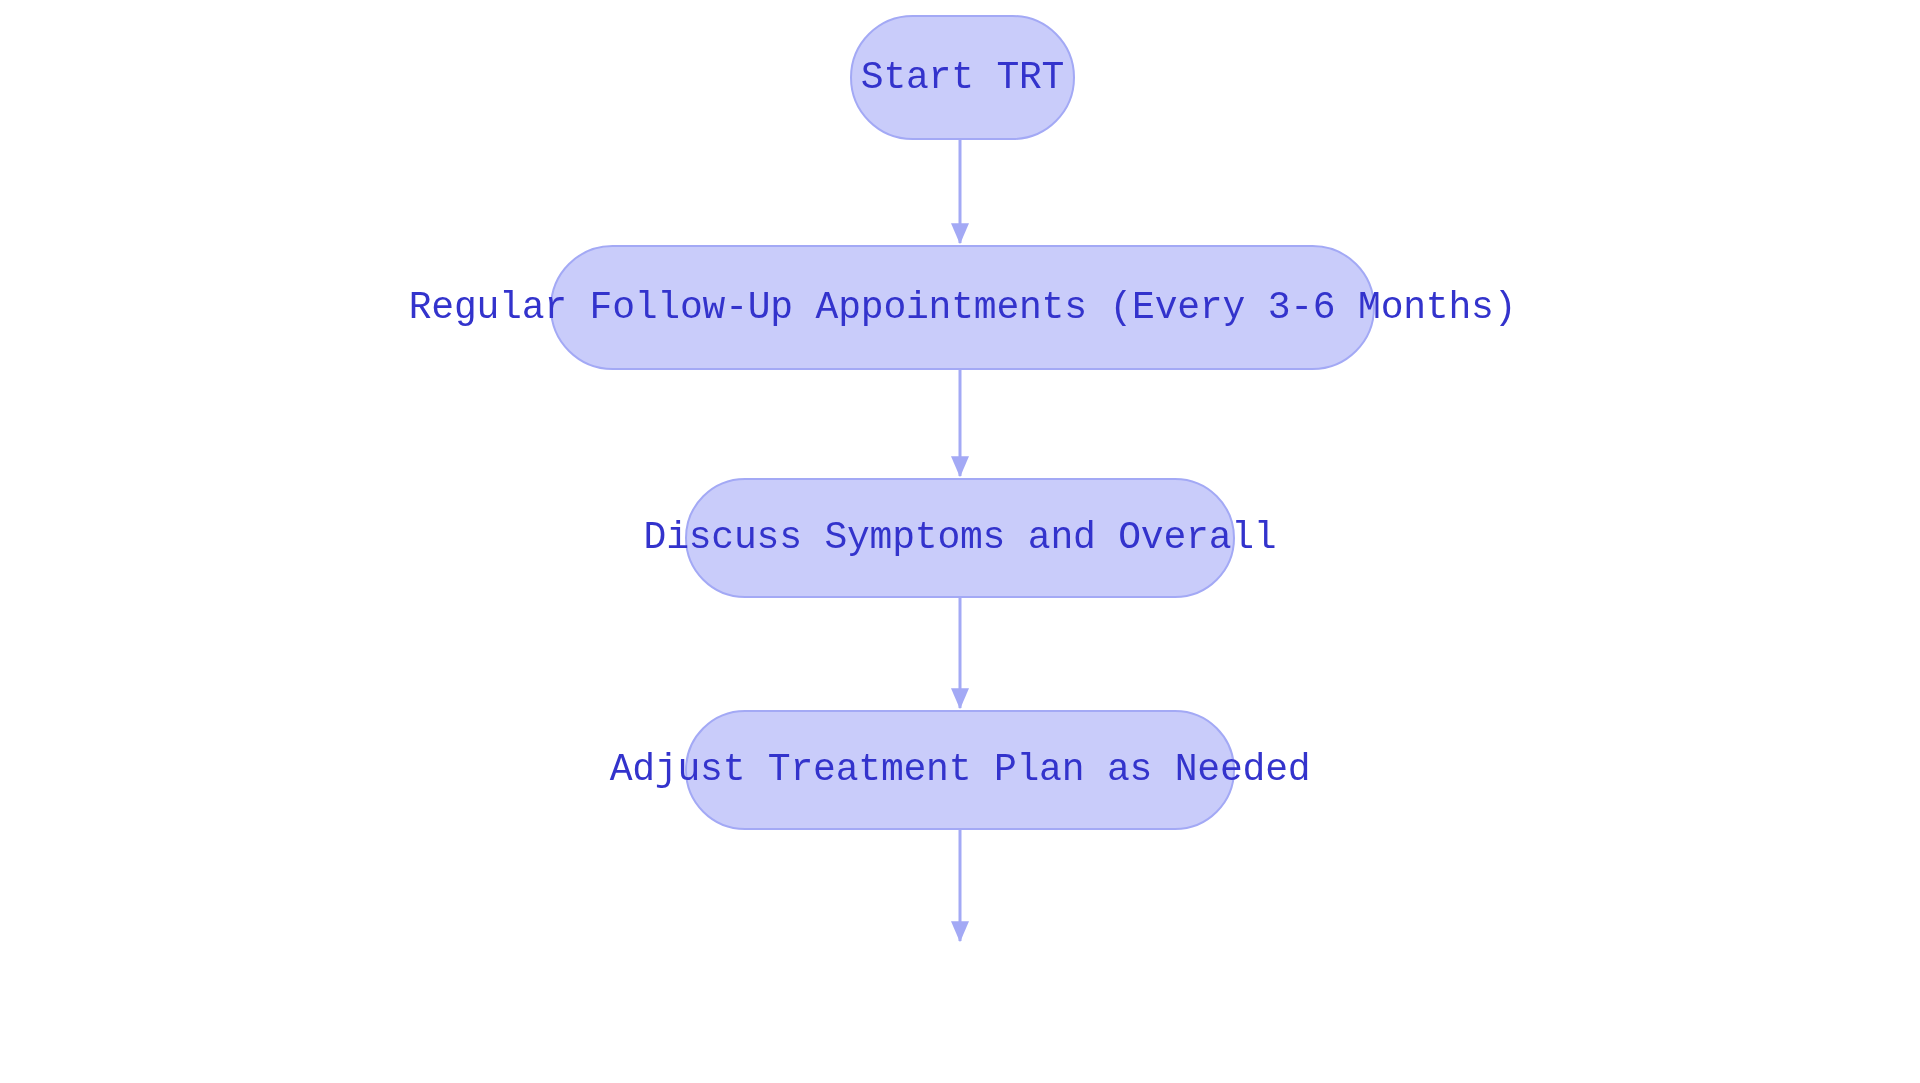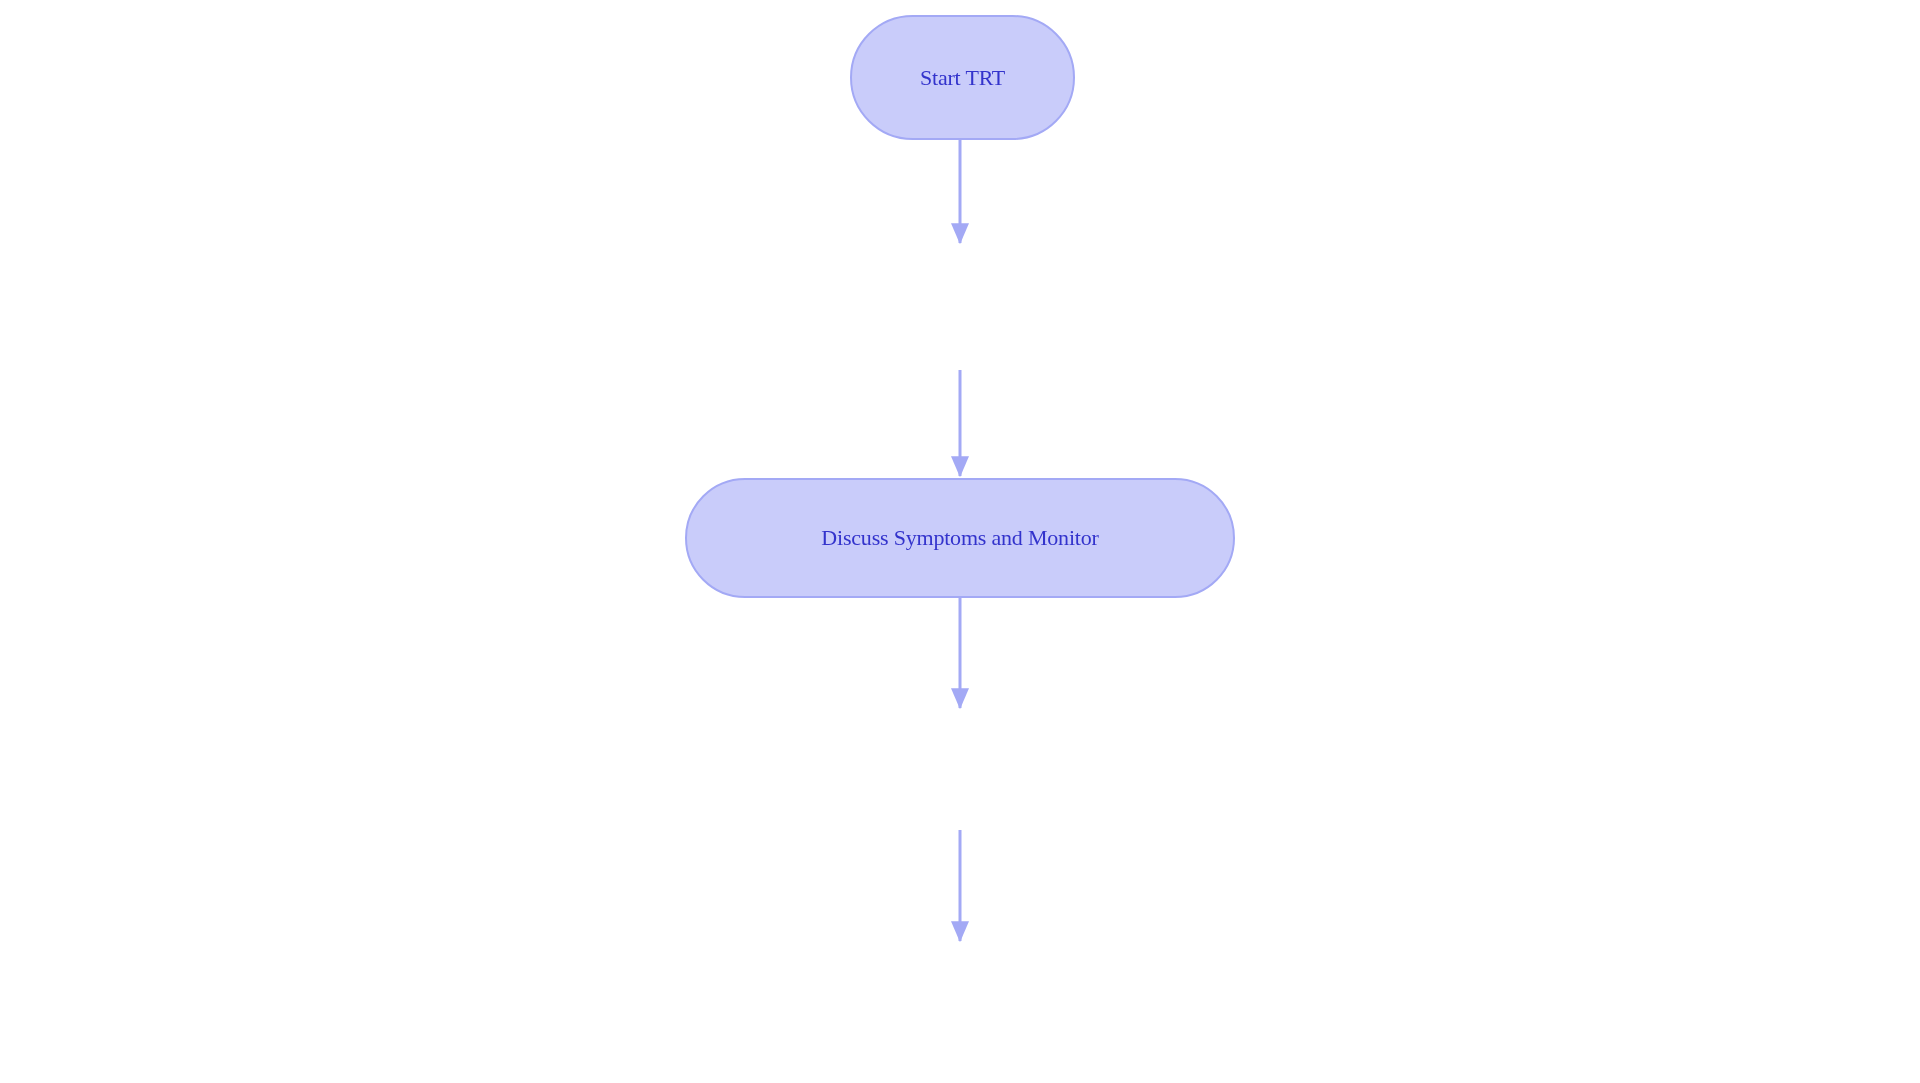--- a/index.html
+++ b/index.html
@@ -37,22 +37,22 @@
     display: flex;
     align-items: center;
     justify-content: center;
     background: #c9ccfa;
     border: 2px solid #a3a9f5;
     border-radius: 999px;
     z-index: 2;
   }
   .flow-node-label {
     color: #3333cc;
-    font-family: Liberation Serif, serif;
-    font-size: 22px;
+    font-family: Liberation Mono, monospace;
+    font-size: 38px;
     font-weight: 400;
     line-height: 1.15;
     letter-spacing: -0.2px;
     text-align: left;
     white-space: nowrap;
     padding: 0 14px;
   }
 
   
   #node-start-trt {
@@ -89,20 +89,26 @@
 
     <line x1="960" y1="598" x2="960" y2="708" stroke="#a3a9f5" stroke-width="3" marker-end="url(#arrowhead)"></line>
 
     <line x1="960" y1="830" x2="960" y2="941" stroke="#a3a9f5" stroke-width="3" marker-end="url(#arrowhead)"></line>
   </svg>
 
   <div class="flow-node" id="node-start-trt">
     <span class="flow-node-label">Start TRT</span>
   </div>
 
+  <div class="flow-node" id="node-followup">
+    <span class="flow-node-label">Regular Follow-Up Appointments (Every 3-6 Months)</span>
+  </div>
 
   <div class="flow-node" id="node-discuss">
-    <span class="flow-node-label">Discuss Symptoms and Monitor</span>
+    <span class="flow-node-label">Discuss Symptoms and Overall</span>
   </div>
 
+  <div class="flow-node" id="node-adjust">
+    <span class="flow-node-label">Adjust Treatment Plan as Needed</span>
+  </div>
 
 
 </div>
 
 </body></html>

